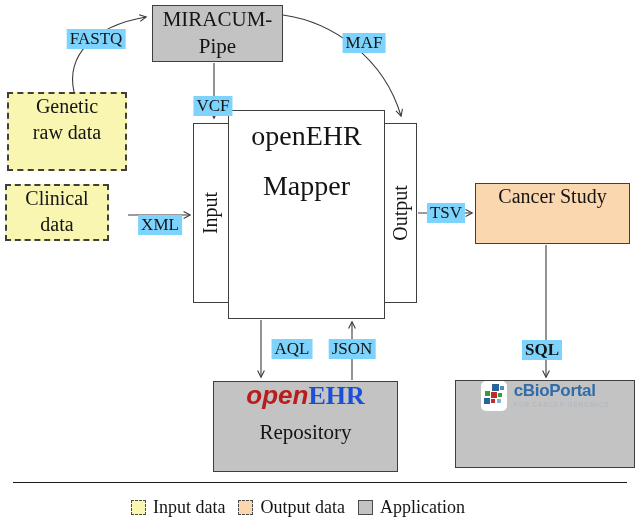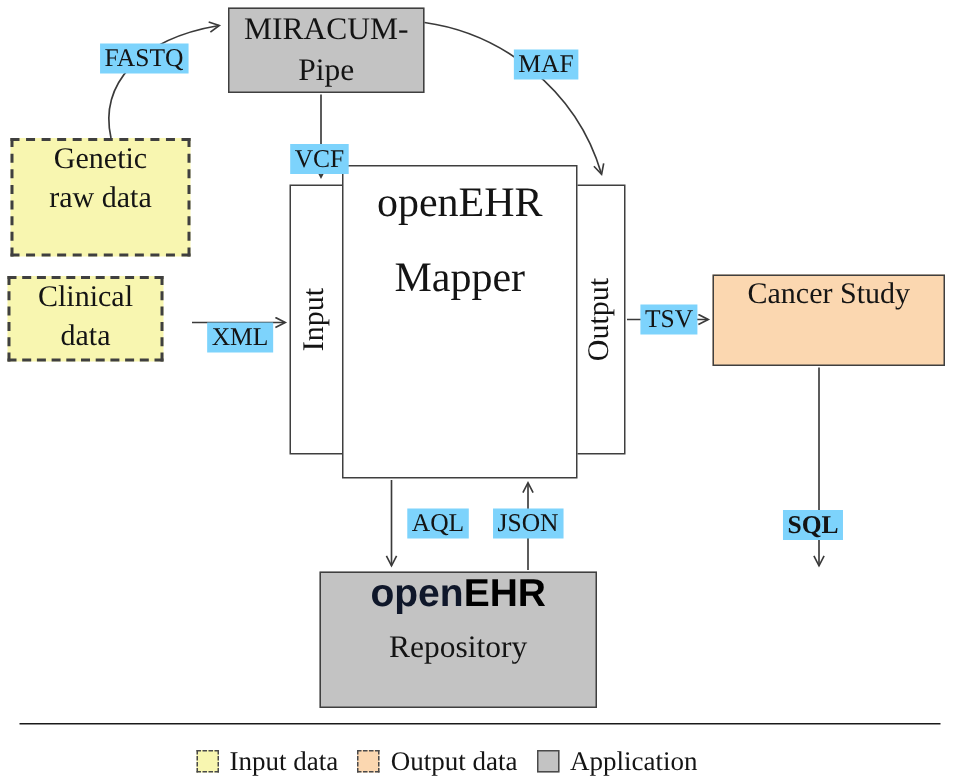--- a/index.html
+++ b/index.html
@@ -33,22 +33,22 @@
   .portlabel.in{left:210px;top:213px;}
   .portlabel.out{left:400px;top:213px;}
 
   .arrows{position:absolute;left:0;top:0;z-index:4;pointer-events:none;}
   .elabel{
     position:absolute;transform:translate(-50%,-50%);background:#7dd3fc;
     padding:0 3px;font-size:17px;white-space:nowrap;z-index:5;
   }
 
   .oe-logo{font-family:"Liberation Sans","DejaVu Sans",sans-serif;font-size:26px;font-weight:bold;line-height:1;}
-  .oe-open{color:#0f172a;}
-  .oe-ehr{color:#000000;}
+  .oe-open{color:#b91c1c;font-style:italic;}
+  .oe-ehr{color:#1d4ed8;font-family:Liberation Serif, serif;}
   .repo-label{font-size:21px;margin-top:10px;}
 
   .cbio-row{display:flex;align-items:center;gap:7px;}
   .cbio-text{display:flex;flex-direction:column;align-items:flex-start;font-family:"Liberation Sans","DejaVu Sans",sans-serif;}
   .cbio-name{color:#2e6da8;font-size:17px;font-weight:bold;line-height:1;letter-spacing:-0.3px;}
   .cbio-sub{color:#b4bac0;font-size:6.5px;font-weight:bold;letter-spacing:0.8px;margin-top:2px;}
 
   .rule{position:absolute;left:13px;top:482px;width:614px;border-top:1.5px solid #1a1a1a;z-index:2;}
   .legend{
     position:absolute;left:131px;top:497px;display:flex;align-items:center;
@@ -95,20 +95,39 @@
 
   <div class="node output-data cancer">
     <span>Cancer Study</span>
   </div>
 
   <div class="node app repo">
     <span class="oe-logo"><span class="oe-open">open</span><span class="oe-ehr">EHR</span></span>
     <span class="repo-label">Repository</span>
   </div>
 
+  <div class="node app cbio">
+    <div class="cbio-row">
+      <svg width="26" height="30" viewBox="0 0 26 30">
+        <rect x="0" y="0" width="26" height="30" rx="5" fill="#ffffff"></rect>
+        <rect x="11" y="3" width="7" height="7" fill="#2a6496"></rect>
+        <rect x="19" y="5" width="4" height="4" fill="#4a8ec4"></rect>
+        <rect x="4" y="10" width="5" height="5" fill="#33a02c"></rect>
+        <rect x="10" y="11" width="6" height="6" fill="#c22a2e"></rect>
+        <rect x="17" y="12" width="4" height="4" fill="#33a02c"></rect>
+        <rect x="3" y="17" width="6" height="6" fill="#2a6496"></rect>
+        <rect x="10" y="18" width="4" height="4" fill="#c22a2e"></rect>
+        <rect x="16" y="18" width="4" height="4" fill="#7fb3d9"></rect>
+      </svg>
+      <div class="cbio-text">
+        <span class="cbio-name">cBioPortal</span>
+        <span class="cbio-sub">FOR CANCER GENOMICS</span>
+      </div>
+    </div>
+  </div>
 
   <svg class="arrows" width="640" height="522" viewBox="0 0 640 522">
     <defs>
       <marker id="arr" markerWidth="9" markerHeight="9" refX="7.2" refY="4" orient="auto" markerUnits="userSpaceOnUse">
         <path d="M0.8,0.6 L7.4,4 L0.8,7.4" fill="none" stroke="#3a3a3a" stroke-width="1.1"></path>
       </marker>
     </defs>
     <g stroke="#3a3a3a" stroke-width="1.1" fill="none">
       <path d="M 74 92 C 66 56, 93 26, 146 17" marker-end="url(#arr)"></path>
       <path d="M 283 15 C 333 22, 384 58, 401 116" marker-end="url(#arr)"></path>

